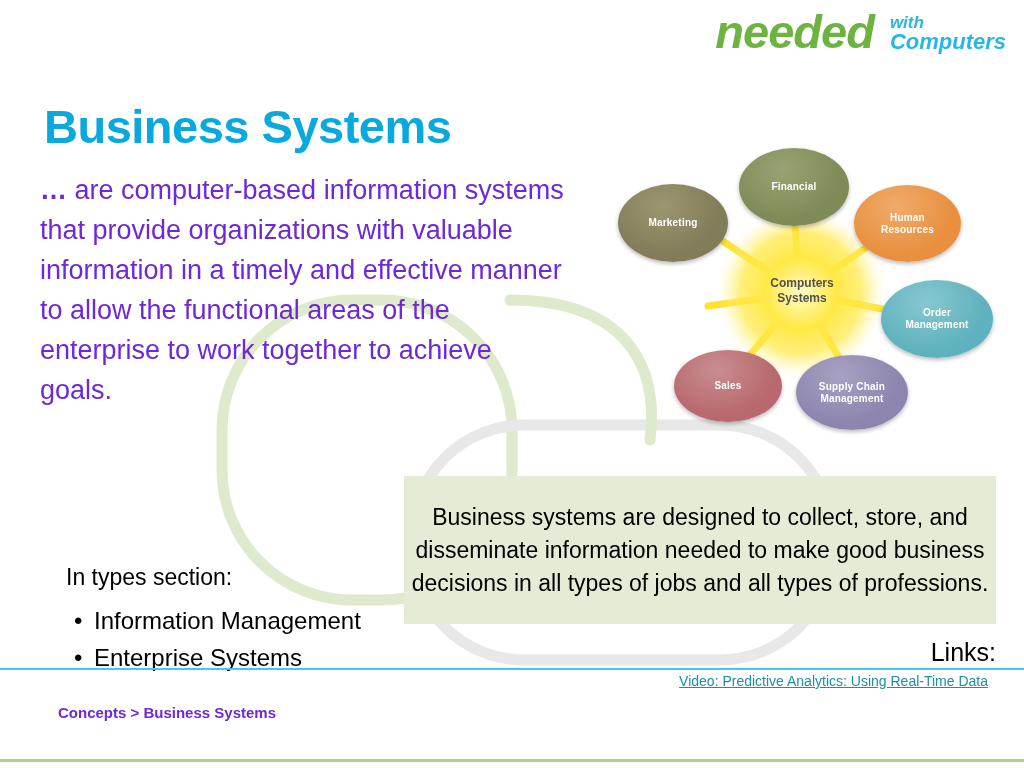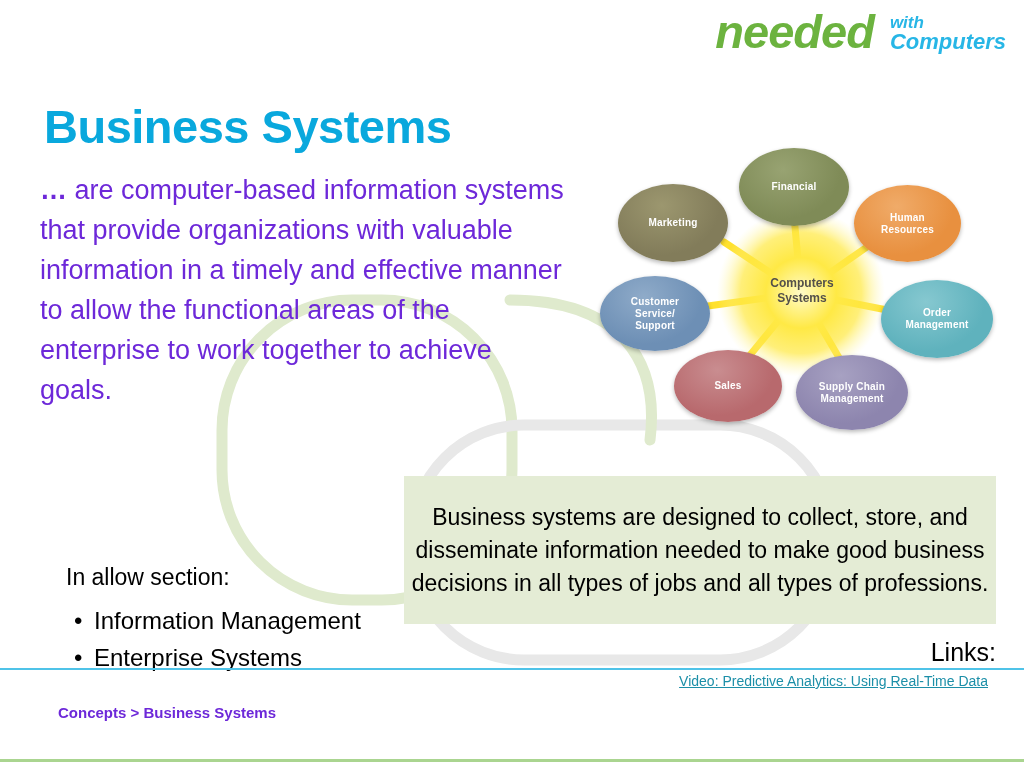--- a/index.html
+++ b/index.html
@@ -278,43 +278,40 @@
   </div>
 
   <div class="node" id="node-financial" style="left: 143px; top: 10px; width: 110px; height: 78px; background: radial-gradient(at 40% 28%, rgb(152, 163, 114) 0%, rgb(127, 139, 87) 62%, rgb(127, 139, 87) 100%);">
     <span>Financial</span>
   </div>
 
   <div class="node" id="node-human-resources" style="left: 258px; top: 47px; width: 107px; height: 77px; background: radial-gradient(at 40% 28%, rgb(240, 171, 105) 0%, rgb(232, 144, 63) 62%, rgb(232, 144, 63) 100%);">
     <span>Human<br>Resources</span>
   </div>
 
-  <div class="node" id="node-customer-service" style="left: 4px; top: 138px; width: 110px; height: 75px; background: radial-gradient(at 40% 28%, rgb(143, 171, 201) 0%, rgb(109, 143, 181) 62%, rgb(109, 143, 181) 100%);">
-    <span>Customer<br>Service/<br>Support</span>
-  </div>
 
   <div class="node" id="node-order-management" style="left: 285px; top: 142px; width: 112px; height: 78px; background: radial-gradient(at 40% 28%, rgb(134, 200, 208) 0%, rgb(95, 178, 189) 62%, rgb(95, 178, 189) 100%);">
     <span>Order<br>Management</span>
   </div>
 
   <div class="node" id="node-sales" style="left: 78px; top: 212px; width: 108px; height: 72px; background: radial-gradient(at 40% 28%, rgb(201, 141, 144) 0%, rgb(184, 105, 109) 62%, rgb(184, 105, 109) 100%);">
     <span>Sales</span>
   </div>
 
   <div class="node" id="node-supply-chain" style="left: 200px; top: 217px; width: 112px; height: 75px; background: radial-gradient(at 40% 28%, rgb(167, 161, 194) 0%, rgb(141, 133, 174) 62%, rgb(141, 133, 174) 100%);">
     <span>Supply Chain<br>Management</span>
   </div>
 </div>
 
 <div class="callout">
   <p>Business systems are designed to collect, store, and disseminate information needed to make good business decisions in all types of jobs and all types of professions.</p>
 </div>
 
 <div class="section-box">
-  <div class="section-heading">In allow section:</div>
+  <div class="section-heading">In types section:</div>
   <ul class="section-list">
     <li>
       <span class="bullet">•</span><span>Information Management</span>
     </li>
     <li>
       <span class="bullet">•</span><span>Enterprise Systems</span>
     </li>
   </ul>
 </div>
 

